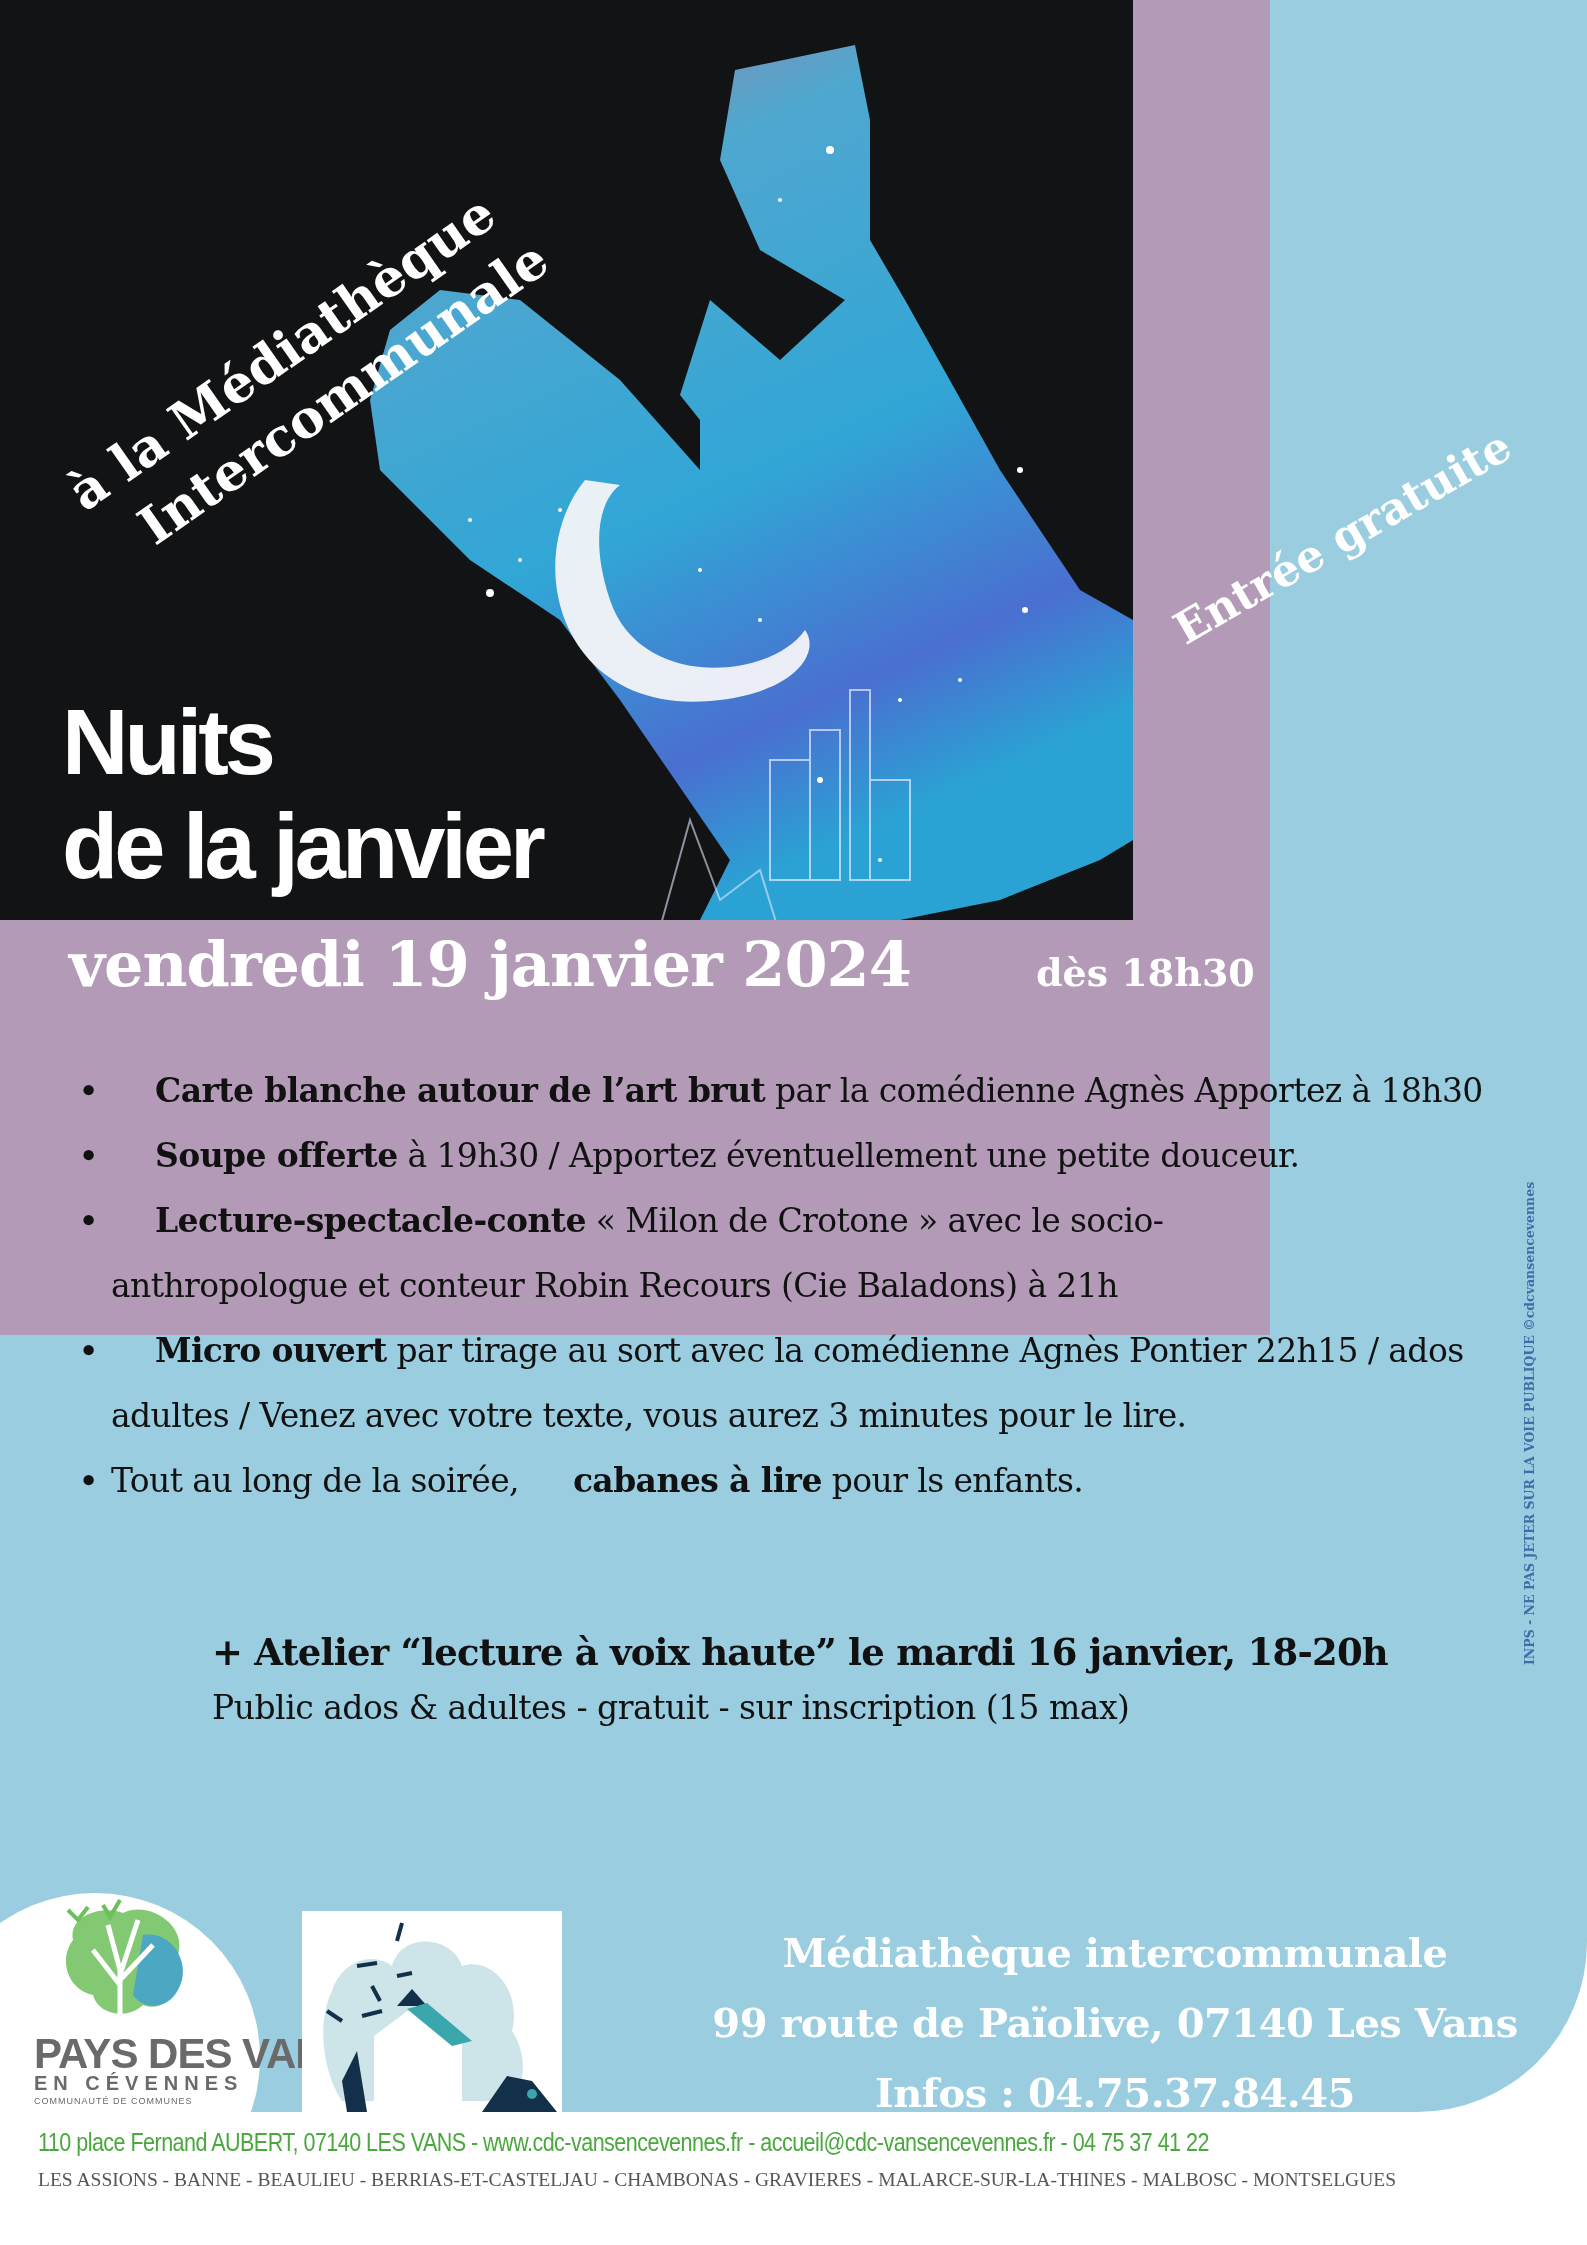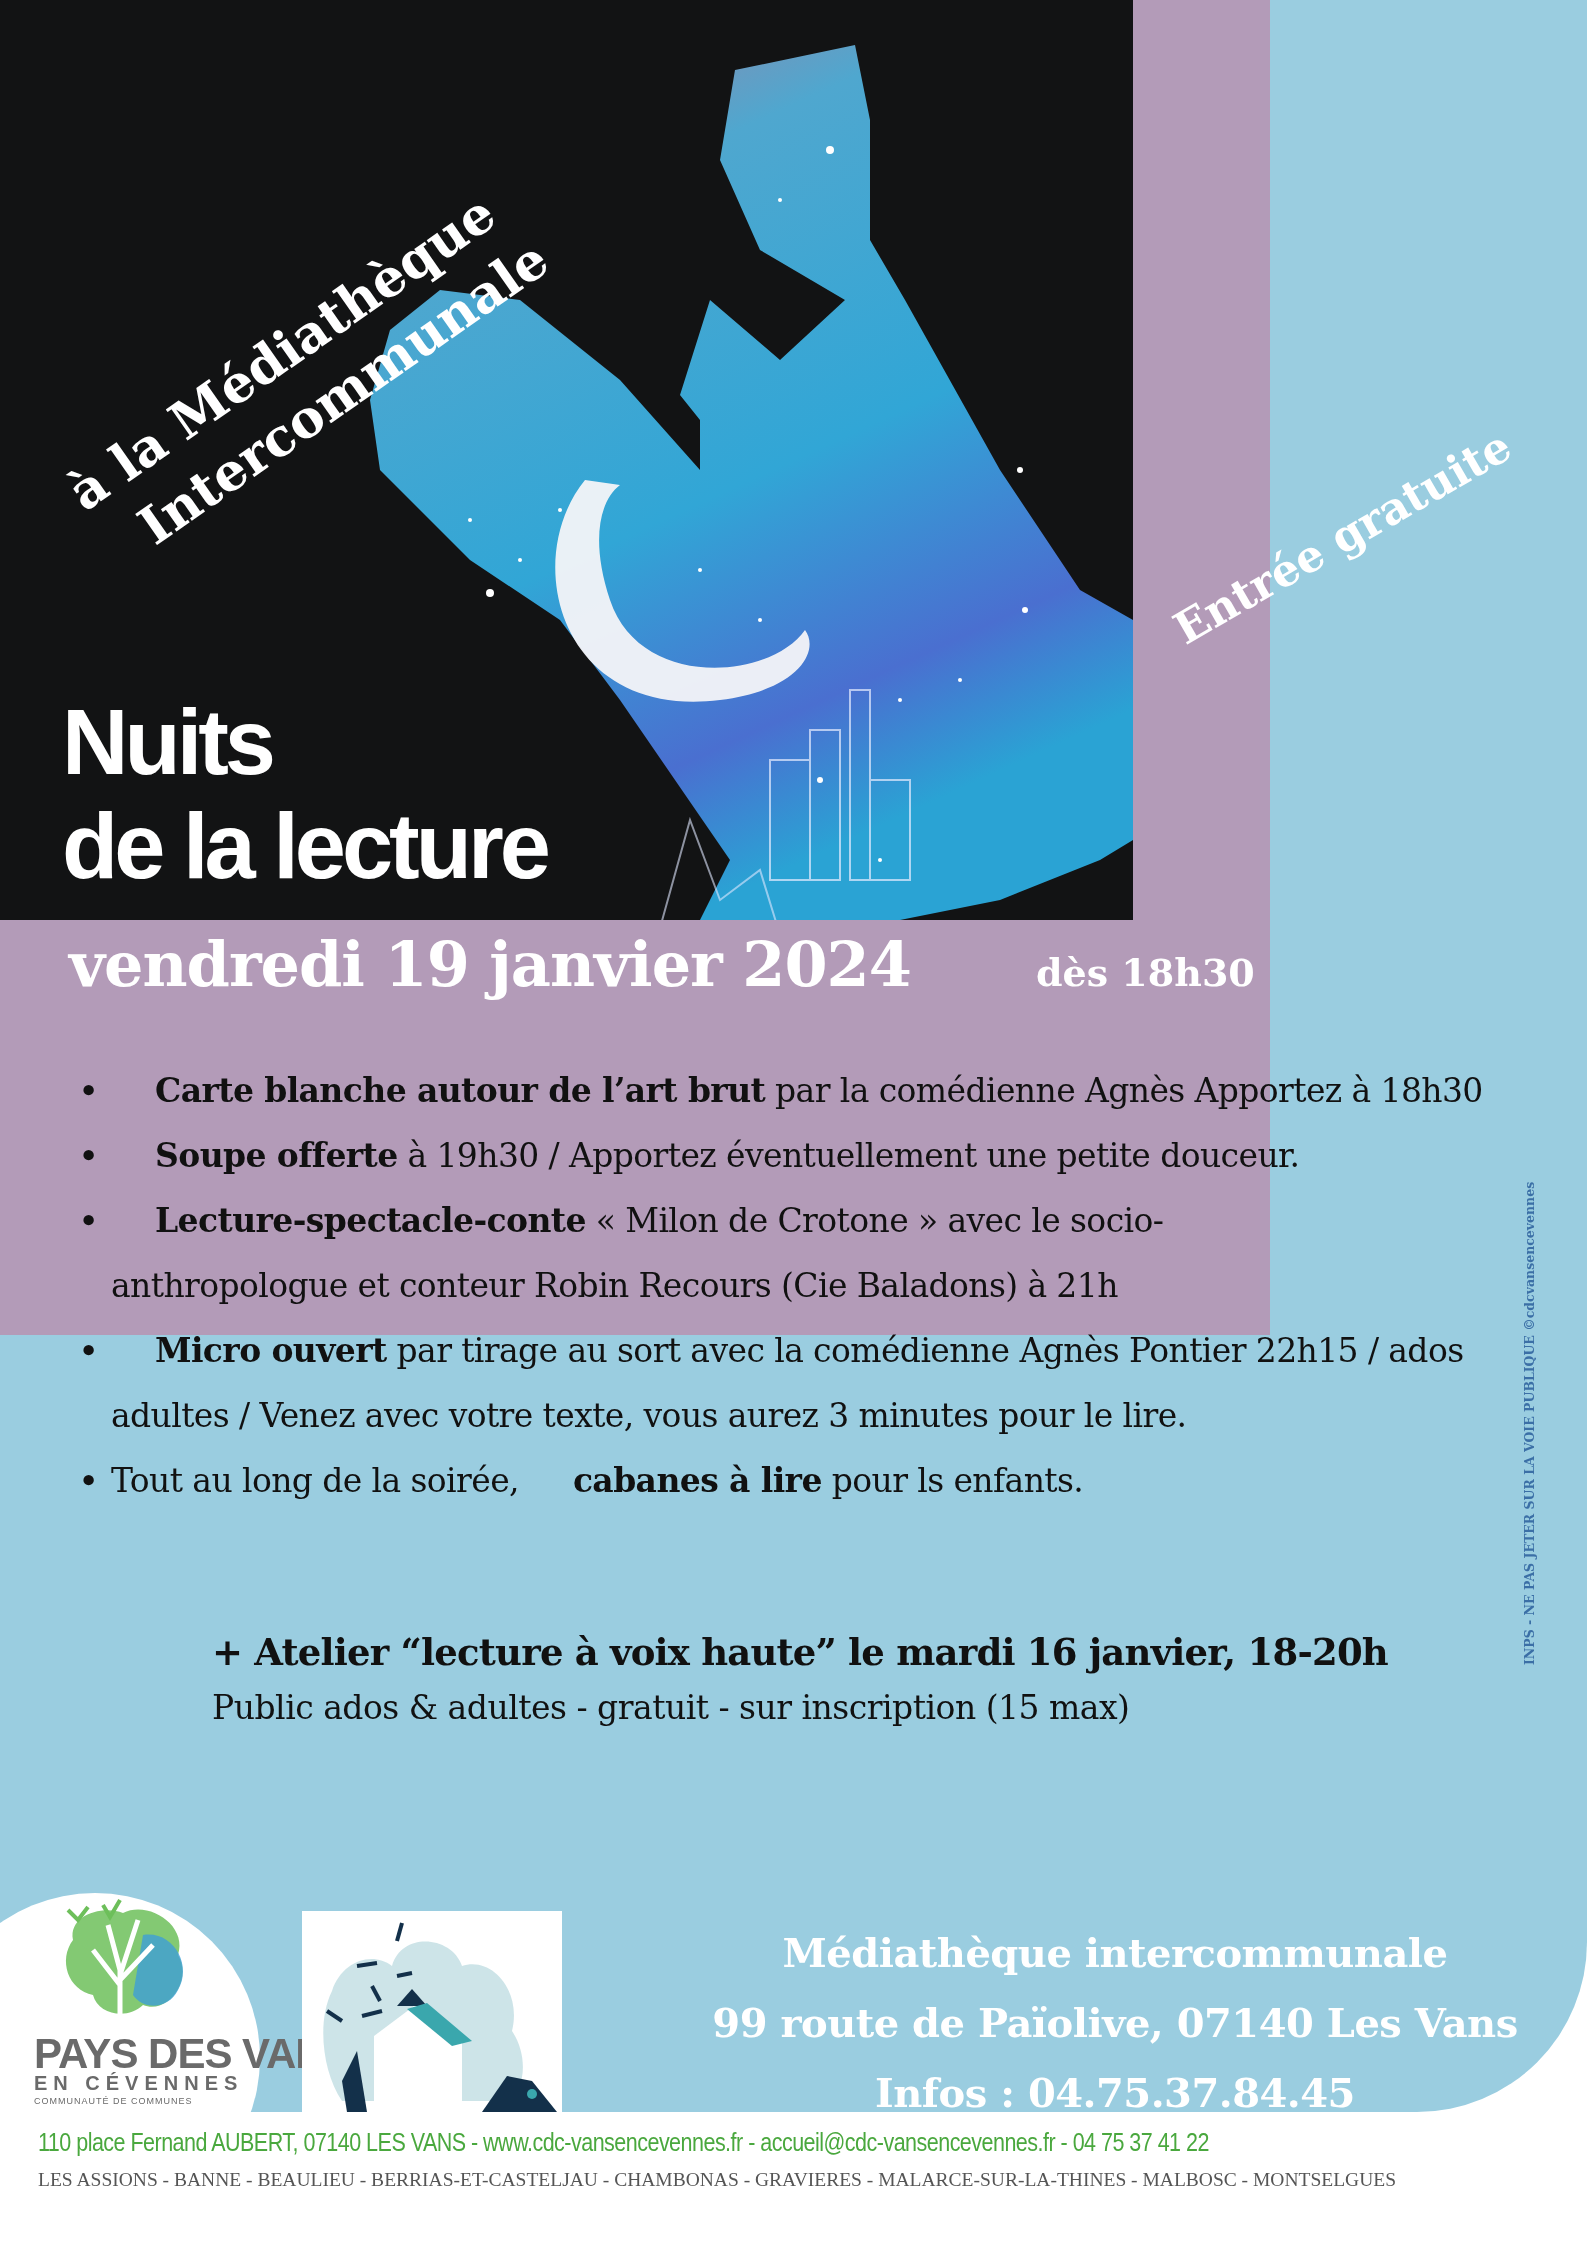--- a/index.html
+++ b/index.html
@@ -99,21 +99,21 @@
   </svg>
 </div>
 
 <div class="venue-tag" style="left:55px; top:470px;">
   <div>à la Médiathèque</div>
   <div>Intercommunale</div>
 </div>
 
 <div class="title">
   <div>Nuits</div>
-  <div>de la lecture</div>
+  <div>de la janvier</div>
 </div>
 
 <div class="free-badge">Entrée gratuite</div>
 
 <div class="date-line">
   <span class="date">vendredi 19 janvier 2024</span>
   <span class="time">dès 18h30</span>
 </div>
 
 <ul class="program">

